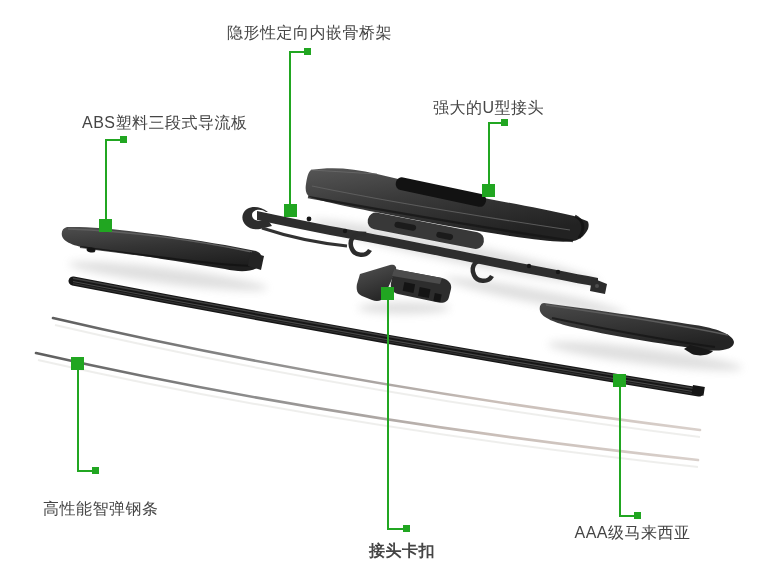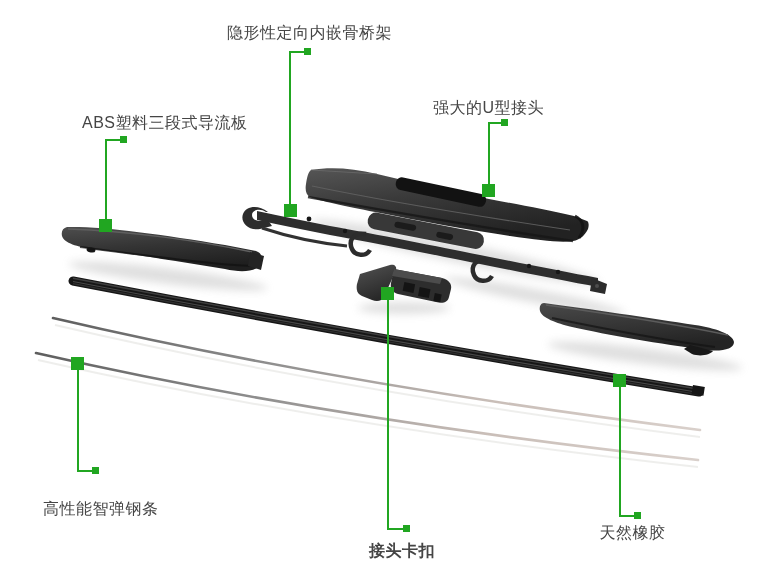--- a/index.html
+++ b/index.html
@@ -200,18 +200,18 @@
       <div class="dot" style="left:403px; top:525px;"></div>
       <div class="lbl" style="left:369px; top:542px;font-weight:bold;">接头卡扣</div>
     </div>
 
     <div class="co">
       <div class="anchor" style="left:613px; top:374px;"></div>
       <div class="vline" style="left:619px; top:387px; height:130px;"></div>
       <div class="hline" style="left:619px; top:515px; width:17px;"></div>
       <div class="dot" style="left:634px; top:512px;"></div>
       <div class="lbl center" style="left:570px; top:524px; width:125px;">
-        <div>天然橡胶</div>
+        <div>AAA级马来西亚</div>
       </div>
     </div>
 
   </div>
 </div>
 
 </body></html>

